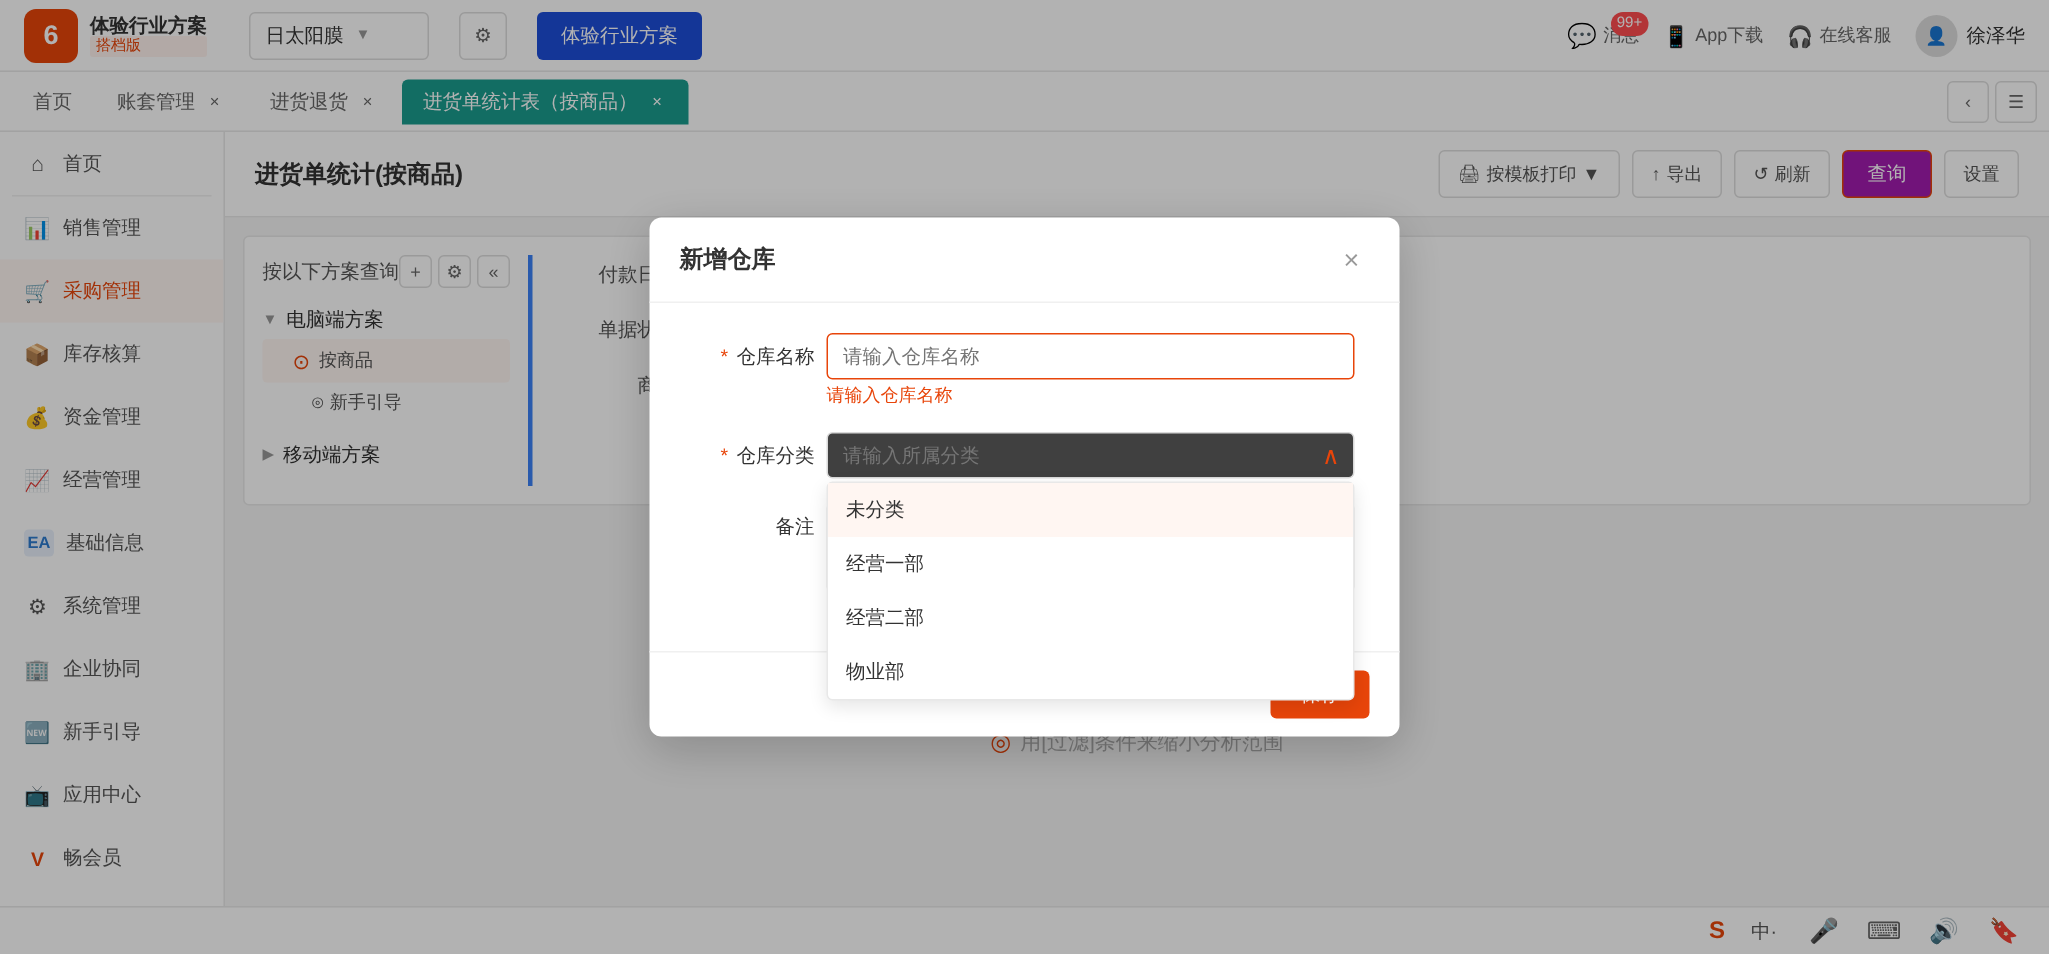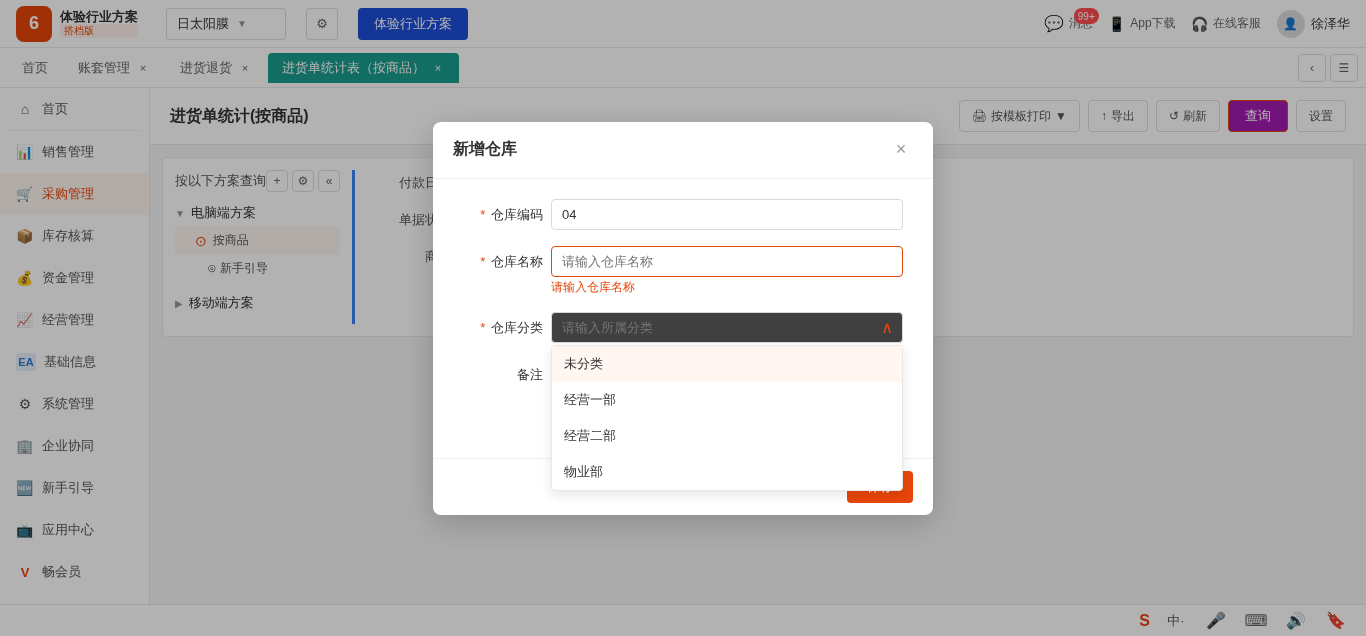--- a/index.html
+++ b/index.html
@@ -577,29 +577,20 @@
 </div>
 
 <div class="overlay">
   <div class="modal">
     <div class="modal-header">
       <span class="modal-title">新增仓库</span>
       <div class="modal-close">×</div>
     </div>
     <div class="modal-body">
 
-      <div class="form-row">
-        <div class="form-label">
-          <span class="required">*</span>
-          <span>仓库编码</span>
-        </div>
-        <div class="form-control-wrap">
-          <input class="form-input" type="text" value="04" style="">
-        </div>
-      </div>
 
       <div class="form-row">
         <div class="form-label">
           <span class="required">*</span>
           <span>仓库名称</span>
         </div>
         <div class="form-control-wrap">
           <input class="form-input error" type="text" placeholder="请输入仓库名称" style="">
           <div class="error-msg">请输入仓库名称</div>
         </div>

